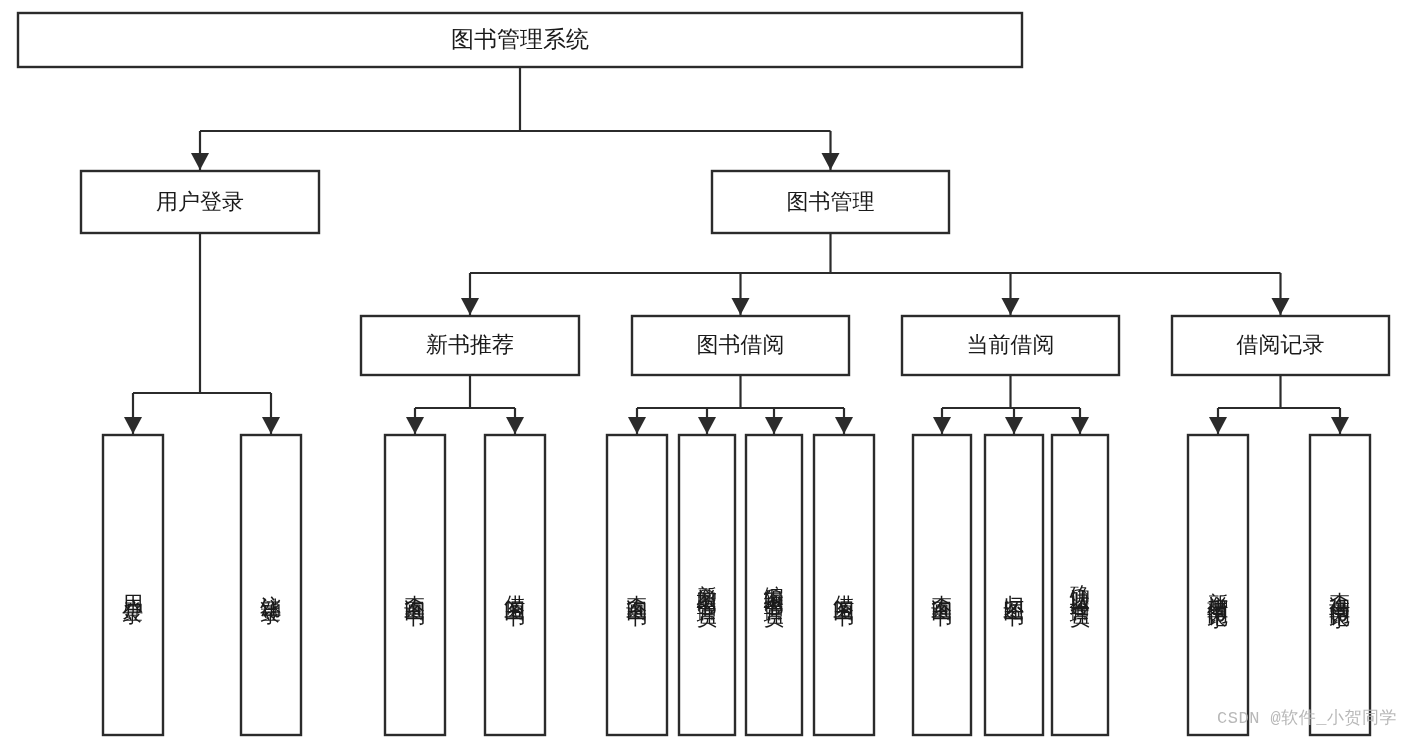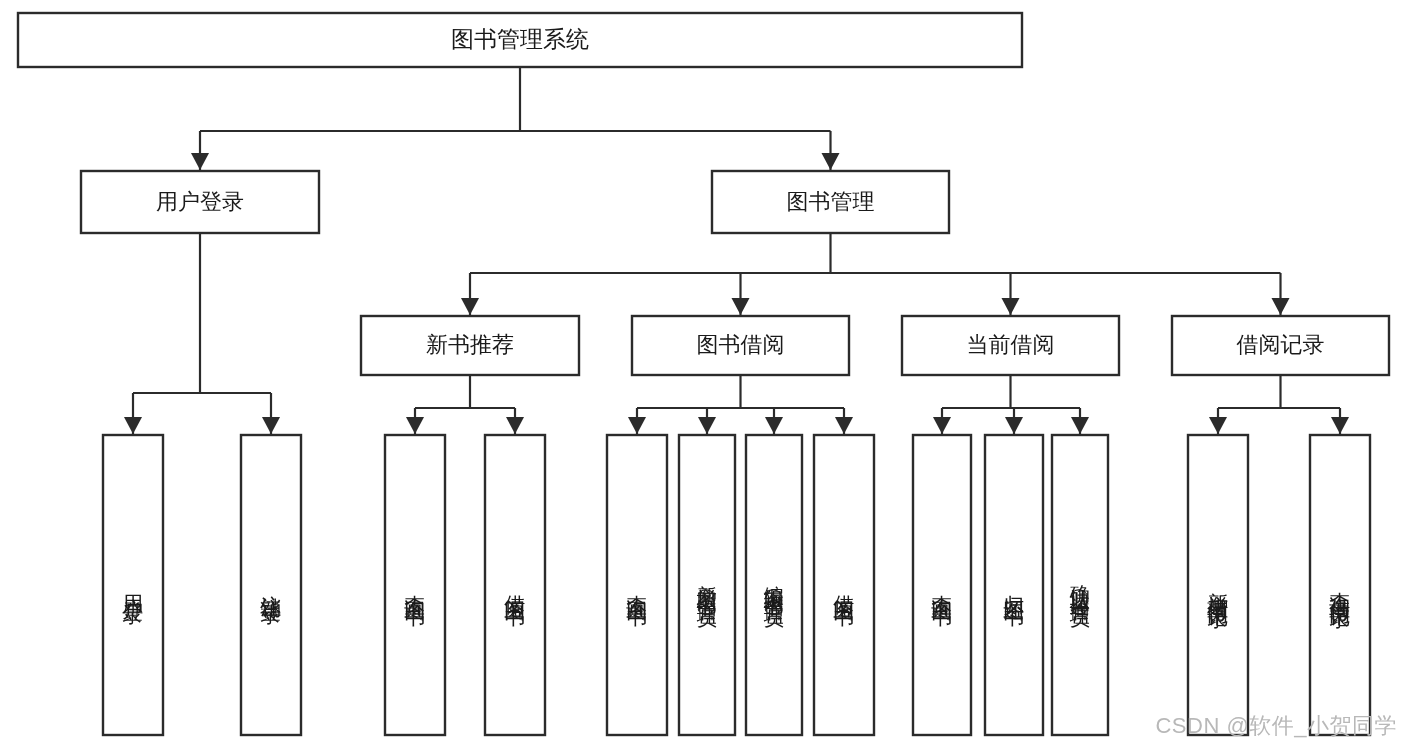--- a/index.html
+++ b/index.html
@@ -59,23 +59,23 @@
     stroke-width: 2.2;
     fill: none;
   }
   .arrow-head {
     fill: #2b2b2b;
     stroke: none;
   }
   #watermark {
     position: absolute;
     right: 8px;
-    bottom: 6px;
-    font-family: Liberation Sans, sans-serif;
-    font-size: 22px;
+    bottom: 18px;
+    font-family: Liberation Mono, monospace;
+    font-size: 17px;
     color: #b8b8b8;
     letter-spacing: 0.5px;
     white-space: nowrap;
     user-select: none;
   }
 </style>
 </head>
 <body>
 
 <div id="diagram-root">

